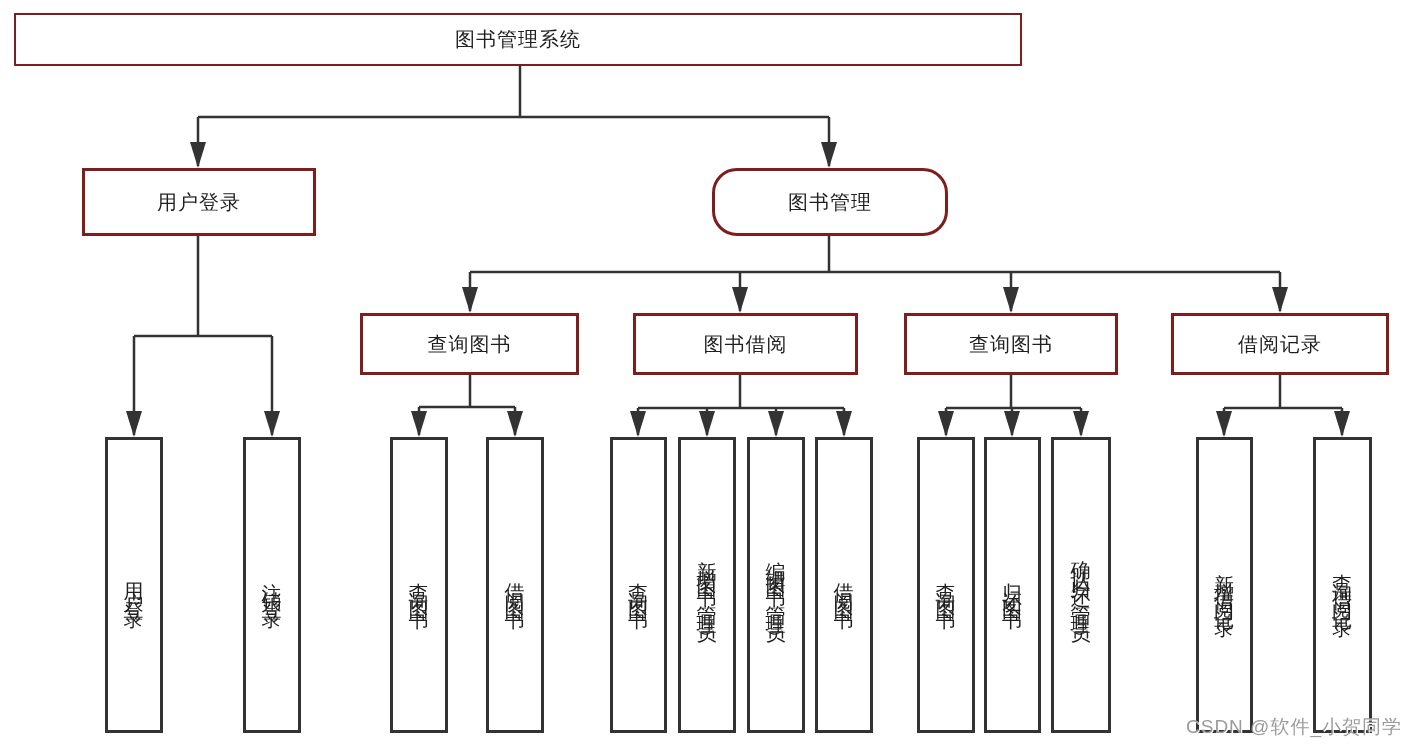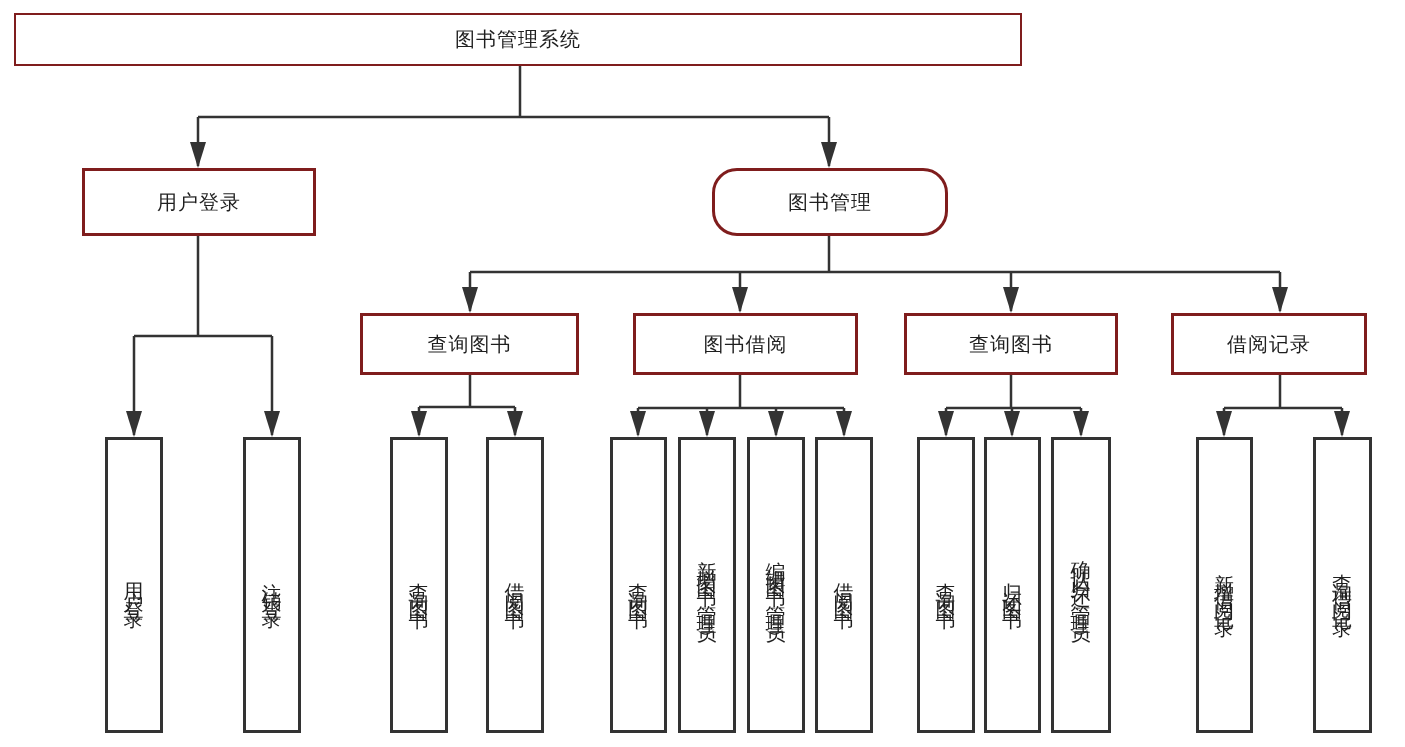--- a/index.html
+++ b/index.html
@@ -96,34 +96,35 @@
   </svg>
 
   <div class="node root" style="left:14px;top:13px;width:1008px;height:53px;">图书管理系统</div>
 
   <div class="node" style="left:82px;top:168px;width:234px;height:68px;">用户登录</div>
   <div class="node" style="left:712px;top:168px;width:236px;height:68px;border-radius:25px;">图书管理</div>
 
   <div class="node" style="left:360px;top:313px;width:219px;height:62px;">查询图书</div>
   <div class="node" style="left:633px;top:313px;width:225px;height:62px;">图书借阅</div>
   <div class="node" style="left:904px;top:313px;width:214px;height:62px;">查询图书</div>
-  <div class="node" style="left:1171px;top:313px;width:196px;height:62px;">借阅记录</div>
+  <div class="node" style="left:1171px;top:313px;width:218px;height:62px;">借阅记录</div>
 
   <div class="vnode" style="left:105px;top:437px;width:58px;height:296px;">用户登录</div>
   <div class="vnode" style="left:243px;top:437px;width:58px;height:296px;">注销登录</div>
 
   <div class="vnode" style="left:390px;top:437px;width:58px;height:296px;">查询图书</div>
   <div class="vnode" style="left:486px;top:437px;width:58px;height:296px;">借阅图书</div>
 
   <div class="vnode" style="left:610px;top:437px;width:57px;height:296px;">查询图书</div>
   <div class="vnode" style="left:678px;top:437px;width:58px;height:296px;">新增图书（管理员）</div>
   <div class="vnode" style="left:747px;top:437px;width:58px;height:296px;">编辑图书（管理员）</div>
   <div class="vnode" style="left:815px;top:437px;width:58px;height:296px;">借阅图书</div>
 
   <div class="vnode" style="left:917px;top:437px;width:58px;height:296px;">查询图书</div>
   <div class="vnode" style="left:984px;top:437px;width:57px;height:296px;">归还图书</div>
   <div class="vnode" style="left:1051px;top:437px;width:60px;height:296px;">确认归还（管理员）</div>
 
   <div class="vnode" style="left:1196px;top:437px;width:57px;height:296px;">新增借阅记录</div>
   <div class="vnode" style="left:1313px;top:437px;width:59px;height:296px;">查询借阅记录</div>
 
+  <div class="watermark">CSDN @软件_小贺同学</div>
 
 </div>
 
 </body></html>

